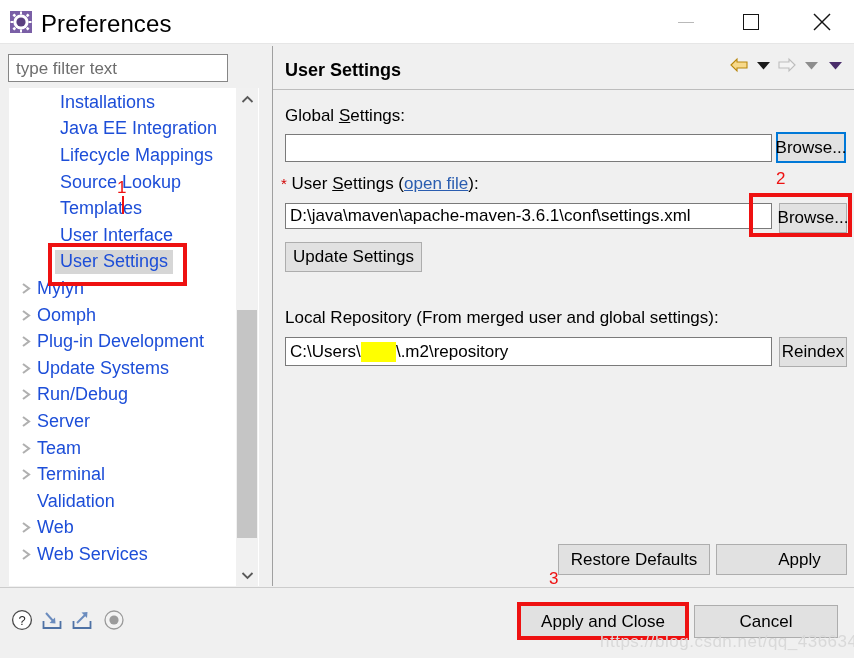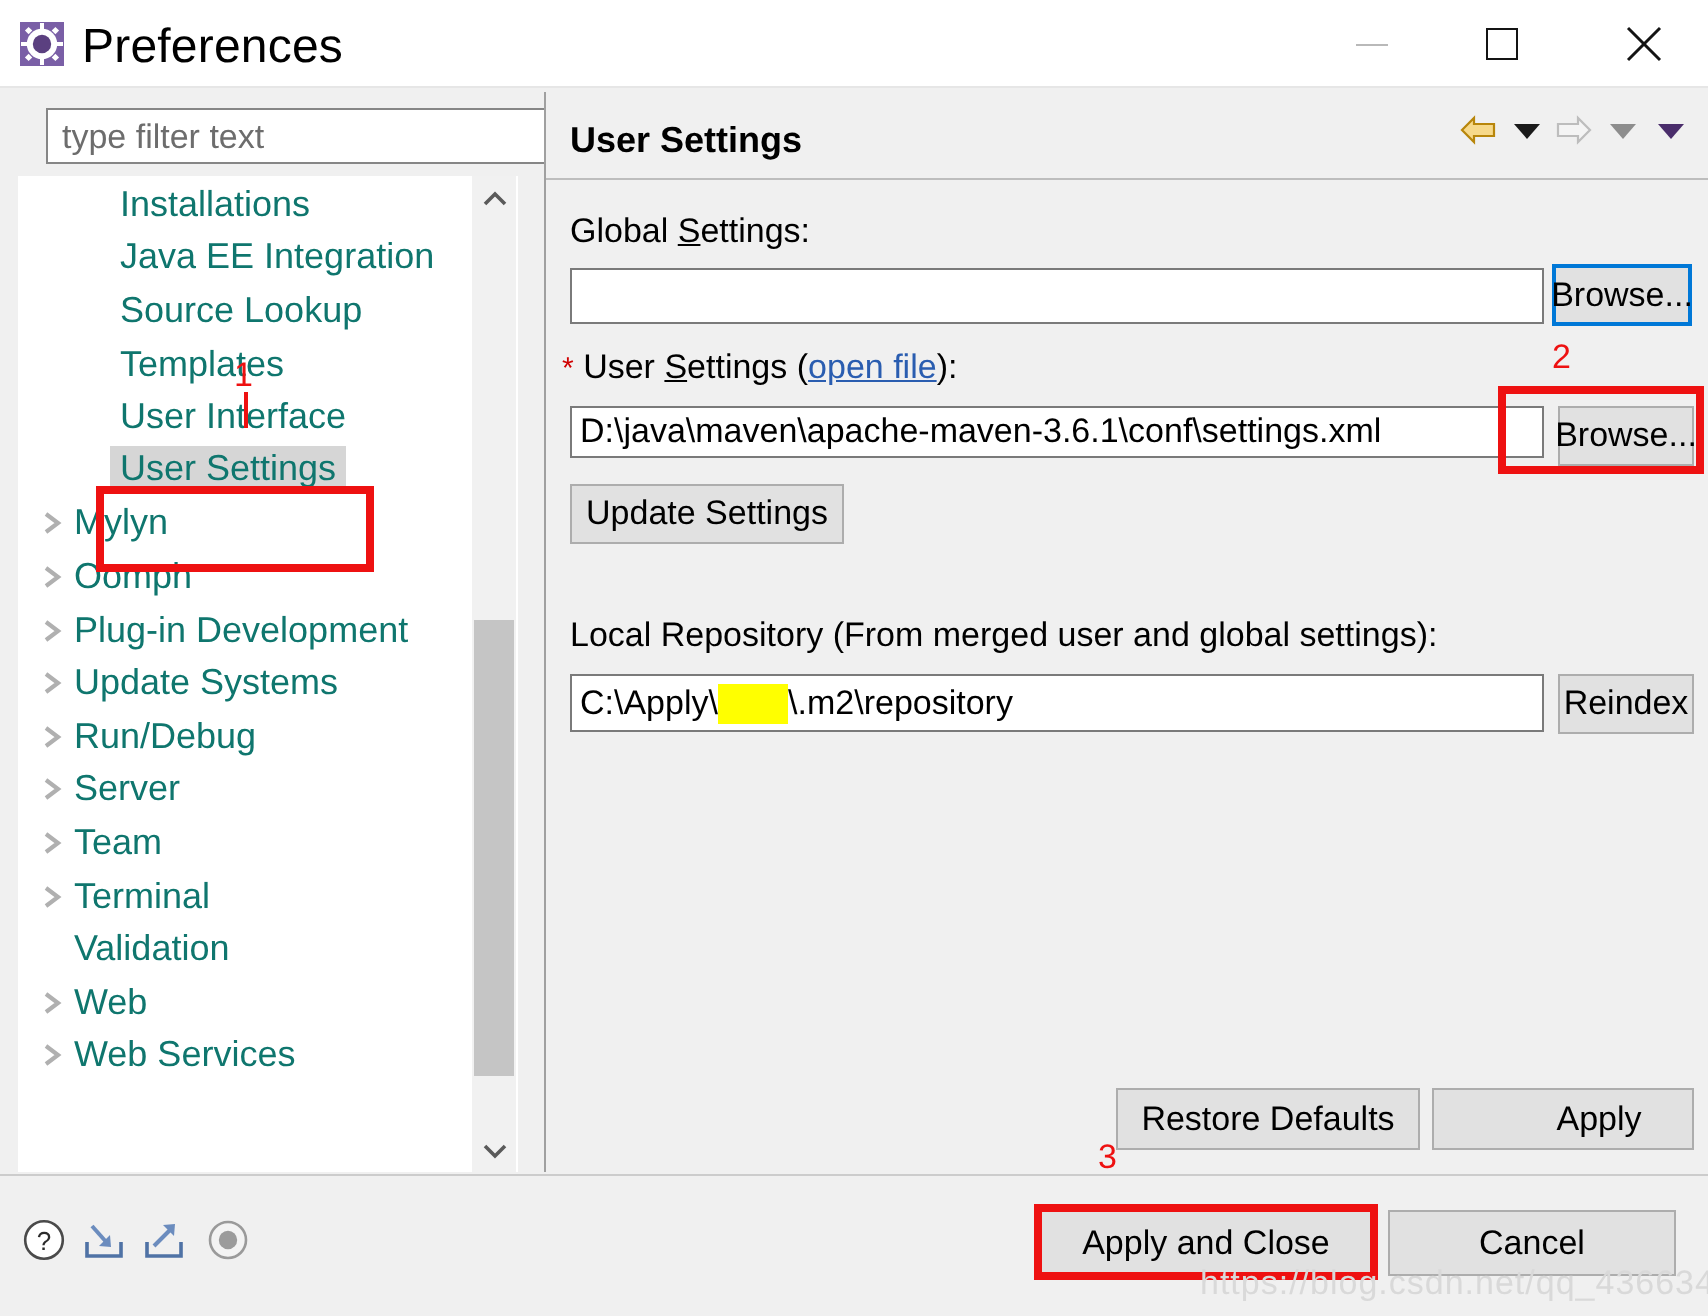--- a/index.html
+++ b/index.html
@@ -44,42 +44,42 @@
   .glyph-min {
     width: 16px; height: 1px; background: #b9b9b9; display: block;
   }
   .glyph-max {
     width: 16px; height: 16px; border: 1.6px solid #141414; display: block;
   }
   .glyph-close { display:block; width:20px; height:20px; }
 
   
   .filter-box {
-    position: absolute; left: 23px; top: 54px;
-    width: 250px; height: 28px;
+    position: absolute; left: 8px; top: 54px;
+    width: 220px; height: 28px;
     border: 1px solid #868686;
     background: #ffffff;
     font-size: 17px; color: #6d6d6d;
     padding: 2px 0 0 7px;
     font-family: "Liberation Sans", sans-serif;
     line-height: 24px;
   }
   .tree {
     position: absolute; left: 9px; top: 88px;
     width: 250px; height: 498px;
     background: #ffffff;
     border: 1px solid #ffffff;
     overflow: hidden;
   }
   .tree-item {
     position: relative;
     height: 26.6px;
     display: flex; align-items: center;
     padding-left: 8px;
-    font-size: 18px; color: #0f766e;
+    font-size: 18px; color: #1d4ed8;
     white-space: nowrap;
   }
   .tree-item .arrow {
     width: 16px; min-width: 16px; height: 16px;
     display: inline-flex; align-items: center; justify-content: center;
     margin-right: 3px;
   }
   .tree-item .arrow.empty { visibility: hidden; }
   .tree-item .tlabel { display: inline-block; }
   .tree-item.child { padding-left: 50px; }
@@ -237,20 +237,23 @@
   <div class="filter-box">type filter text</div>
 
   <div class="tree" id="tree">
       <div class="tree-item child">
         <span class="tlabel">Installations</span>
       </div>
       <div class="tree-item child">
         <span class="tlabel">Java EE Integration</span>
       </div>
       <div class="tree-item child">
+        <span class="tlabel">Lifecycle Mappings</span>
+      </div>
+      <div class="tree-item child">
         <span class="tlabel">Source Lookup</span>
       </div>
       <div class="tree-item child">
         <span class="tlabel">Templates</span>
       </div>
       <div class="tree-item child">
         <span class="tlabel">User Interface</span>
       </div>
       <div class="tree-item child selected">
         <span class="tlabel">User Settings</span>
@@ -400,21 +403,21 @@
     <div class="lbl" style="left:8px; top:128px;">
       <span class="req-star">*</span>
       <span>User </span><u>S</u><span>ettings (</span><span class="link">open file</span><span>):</span>
     </div>
     <div class="tfield" style="left:12px; top:157px; width:487px; height:26px;">D:\java\maven\apache-maven-3.6.1\conf\settings.xml</div>
     <div class="btn" style="left:506px; top:157px; width:68px; height:30px;">Browse...</div>
     <div class="btn" style="left:12px; top:196px; width:137px; height:30px;">Update Settings</div>
 
     <div class="lbl" style="left:12px; top:262px;">Local Repository (From merged user and global settings):</div>
     <div class="tfield" style="left:12px; top:291px; width:487px; height:29px;">
-      <span>C:\Apply\</span>
+      <span>C:\Users\</span>
         <span class="redact">&nbsp;&nbsp;&nbsp;&nbsp;&nbsp;&nbsp;&nbsp;</span>
         <span>\.m2\repository</span>
     </div>
     <div class="btn" style="left:506px; top:291px; width:68px; height:30px;">Reindex</div>
 
     <div class="btn" style="left:285px; top:498px; width:152px; height:31px;">Restore Defaults</div>
     <div class="btn" style="left:443px; top:498px; width:131px; height:31px;padding-left:36px;">Apply</div>
   </div>
 
   <div class="bottombar"></div>

